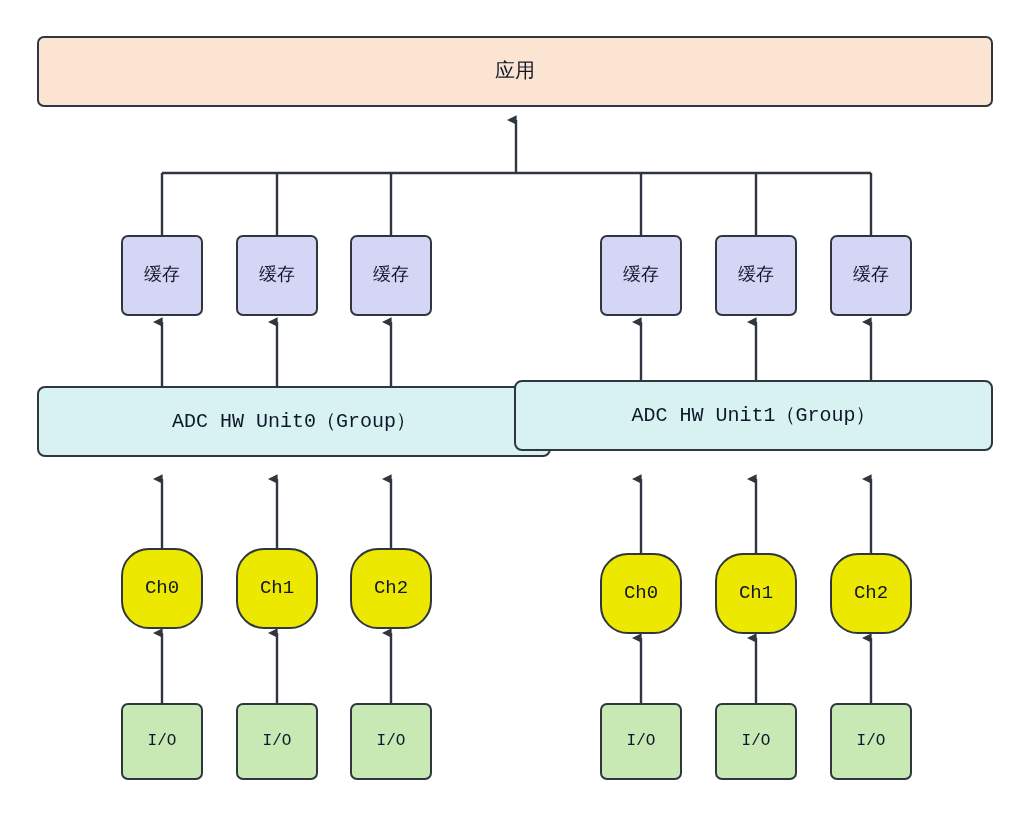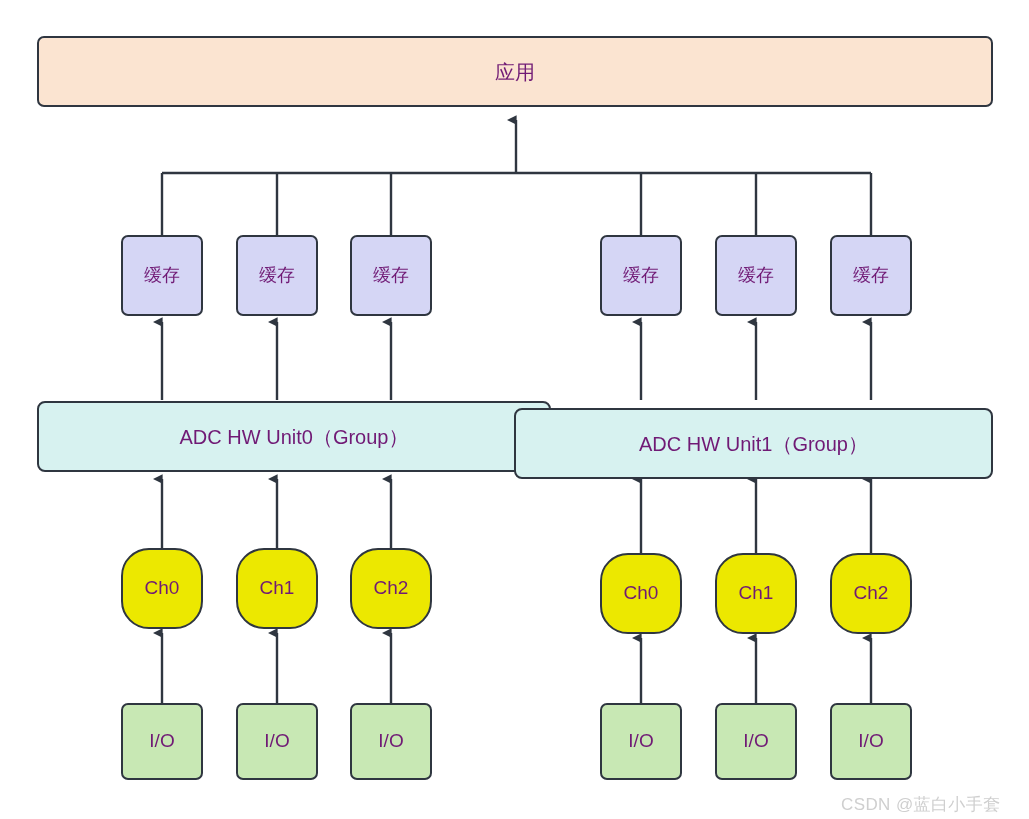--- a/index.html
+++ b/index.html
@@ -26,24 +26,25 @@
     pointer-events: none;
   }
   .node {
     position: absolute;
     box-sizing: border-box;
     display: flex;
     align-items: center;
     justify-content: center;
     border: 2px solid #2f3640;
     border-radius: 7px;
-    color: #701a75;
+    color: #0f172a;
     text-align: center;
     line-height: 1.2;
     white-space: nowrap;
+    font-family: Liberation Mono, monospace;
   }
   .node-app {
     background: #fbe4d1;
     font-size: 20px;
   }
   .node-buffer {
     background: #d5d6f5;
     font-size: 18px;
     justify-content: center;
   }
@@ -52,21 +53,21 @@
     font-size: 20px;
     border-radius: 8px;
   }
   .node-channel {
     background: #ece800;
     font-size: 19px;
     border-radius: 28px;
   }
   .node-io {
     background: #c8e8b4;
-    font-size: 19px;
+    font-size: 16px;
   }
   .watermark {
     position: absolute;
     color: #cfcfcf;
     font-size: 17px;
     white-space: nowrap;
     letter-spacing: 0.4px;
   }
 </style>
 </head>
@@ -139,24 +140,24 @@
   <div class="node node-buffer" style="left:600px; top:235px; width:82px; height:81px;">
     <span>缓存</span>
   </div>
   <div class="node node-buffer" style="left:715px; top:235px; width:82px; height:81px;">
     <span>缓存</span>
   </div>
   <div class="node node-buffer" style="left:830px; top:235px; width:82px; height:81px;">
     <span>缓存</span>
   </div>
 
-  <div class="node node-unit" style="left:37px; top:401px; width:514px; height:71px;">
+  <div class="node node-unit" style="left:37px; top:386px; width:514px; height:71px;">
     <span>ADC HW Unit0（Group）</span>
   </div>
-  <div class="node node-unit" style="left:514px; top:408px; width:479px; height:71px;">
+  <div class="node node-unit" style="left:514px; top:380px; width:479px; height:71px;">
     <span>ADC HW Unit1（Group）</span>
   </div>
 
   <div class="node node-channel" style="left:121px; top:548px; width:82px; height:81px;">
     <span>Ch0</span>
   </div>
   <div class="node node-channel" style="left:236px; top:548px; width:82px; height:81px;">
     <span>Ch1</span>
   </div>
   <div class="node node-channel" style="left:350px; top:548px; width:82px; height:81px;">
@@ -184,15 +185,14 @@
   <div class="node node-io" style="left:600px; top:703px; width:82px; height:77px;">
     <span>I/O</span>
   </div>
   <div class="node node-io" style="left:715px; top:703px; width:82px; height:77px;">
     <span>I/O</span>
   </div>
   <div class="node node-io" style="left:830px; top:703px; width:82px; height:77px;">
     <span>I/O</span>
   </div>
 
-  <div class="watermark" style="left:841px; top:793px;">CSDN @蓝白小手套</div>
 
 </div>
 
 </body></html>

